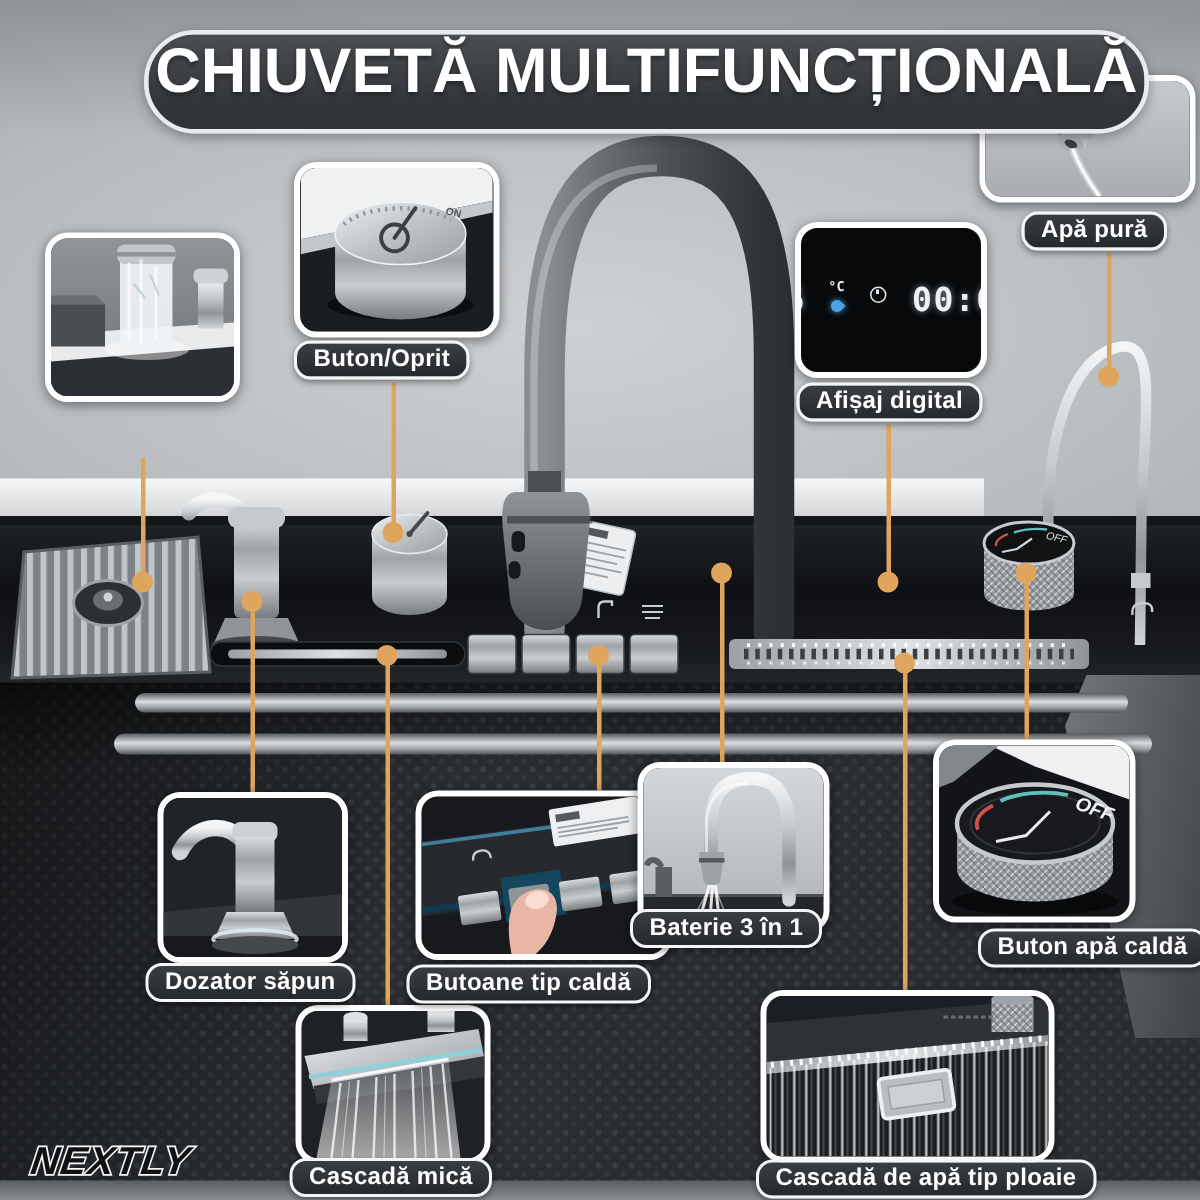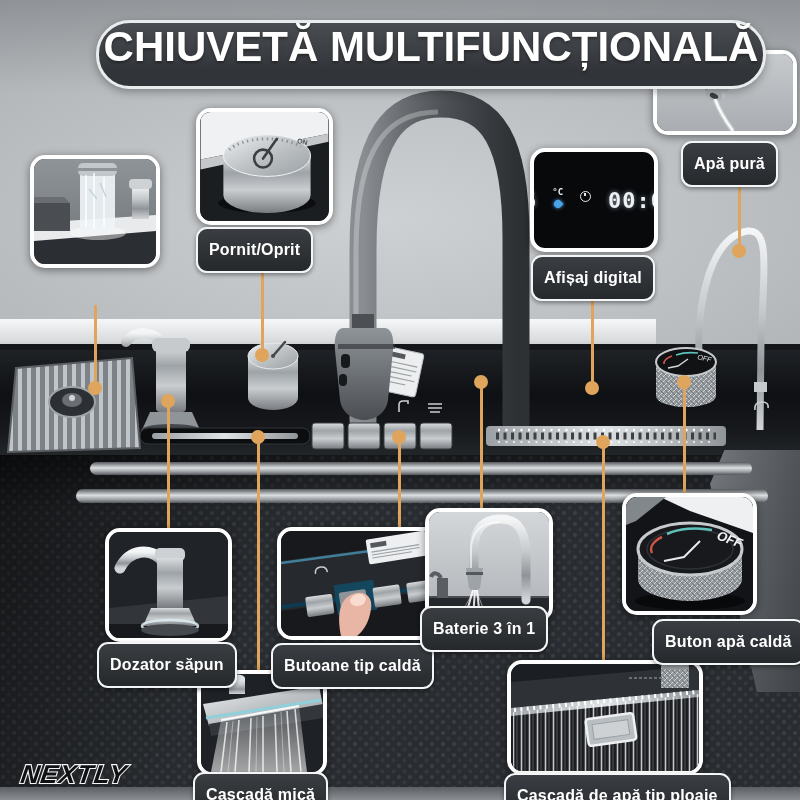--- a/index.html
+++ b/index.html
@@ -26,21 +26,21 @@
   .bowl-bottom{position:absolute;left:0;top:787px;width:800px;height:13px;z-index:4;
     background:linear-gradient(180deg,#5b5f63,#8a8e92);}
   .hardware{position:absolute;left:0;top:0;z-index:5;}
   .cline{position:absolute;width:3px;background:#dfa55c;z-index:10;}
   .cdot{position:absolute;width:14px;height:14px;border-radius:50%;background:#dfa55c;z-index:11;}
   .inset{position:absolute;border:4px solid #fff;border-radius:15px;overflow:hidden;z-index:20;
     box-shadow:0 2px 8px rgba(0,0,0,.45);box-sizing:border-box;background:#222;}
   .inset svg{display:block;width:100%;height:100%;}
   .pill{position:absolute;background:linear-gradient(180deg,#3a3d41,#26292c);
     border:2.5px solid #f4f5f6;border-radius:11px;color:#fff;font-weight:bold;font-size:16px;
-    padding:12px 11px;white-space:nowrap;z-index:25;box-shadow:0 2px 4px rgba(0,0,0,.4);letter-spacing:.2px;}
+    padding:2px 11px;white-space:nowrap;z-index:25;box-shadow:0 2px 4px rgba(0,0,0,.4);letter-spacing:.2px;}
   .banner{position:absolute;left:67px;top:20px;width:670px;height:69px;box-sizing:border-box;
     background:linear-gradient(180deg,#4a4d51,#313438 75%);border:3px solid #e9ebec;border-radius:34px;
     z-index:30;display:flex;justify-content:center;color:#fff;font-weight:bold;
     font-size:42px;white-space:nowrap;text-shadow:0 2px 3px rgba(0,0,0,.35);box-shadow:0 3px 8px rgba(0,0,0,.3);margin-left:29px;}
   .brand{position:absolute;left:18px;top:752px;z-index:15;}
   .inset-display{display:flex;align-items:center;justify-content:center;gap:15px;background:#07090b;
     color:#eef1f3;font-family:"DejaVu Sans Mono",monospace;font-weight:bold;}
   .d-big{font-size:22px;letter-spacing:1px;text-shadow:0 0 5px rgba(225,238,255,.55);}
   .d-col{display:flex;flex-direction:column;align-items:center;gap:3px;margin:0 2px 6px 0;}
   .d-unit{font-size:9px;}
@@ -392,21 +392,21 @@
       <polygon points="0,44 188,26 188,33 0,52" fill="url(#silverH)"></polygon>
       <line x1="3" y1="46" x2="186" y2="28" stroke="#fff" stroke-width="4" stroke-dasharray="2 4.4"></line>
       <polygon points="2,48 188,30 188,107 2,107" fill="url(#streams)"></polygon>
       <g transform="rotate(-8 100 66)">
         <rect x="76" y="52" width="48" height="27" rx="3" fill="#b9bec2" stroke="#eef0f1" stroke-width="2.5"></rect>
         <rect x="82" y="58" width="36" height="15" fill="#cdd1d4" stroke="#9aa0a4" stroke-width="1"></rect>
       </g>
     </svg>
   </div>
 
-  <div class="pill" style="left:196px;top:227px"><span>Pornit/Oprit</span></div>
+  <div class="pill" style="left:196px;top:227px"><span>Buton/Oprit</span></div>
   <div class="pill" style="left:681px;top:141px"><span>Apă pură</span></div>
   <div class="pill" style="left:531px;top:255px"><span>Afișaj digital</span></div>
   <div class="pill" style="left:97px;top:642px"><span>Dozator săpun</span></div>
   <div class="pill" style="left:271px;top:643px"><span>Butoane tip caldă</span></div>
   <div class="pill" style="left:420px;top:606px"><span>Baterie 3 în 1</span></div>
   <div class="pill" style="left:652px;top:619px"><span>Buton apă caldă</span></div>
   <div class="pill" style="left:504px;top:773px"><span>Cascadă de apă tip ploaie</span></div>
   <div class="pill" style="left:193px;top:772px"><span>Cascadă mică</span></div>
 
   <div class="banner">

